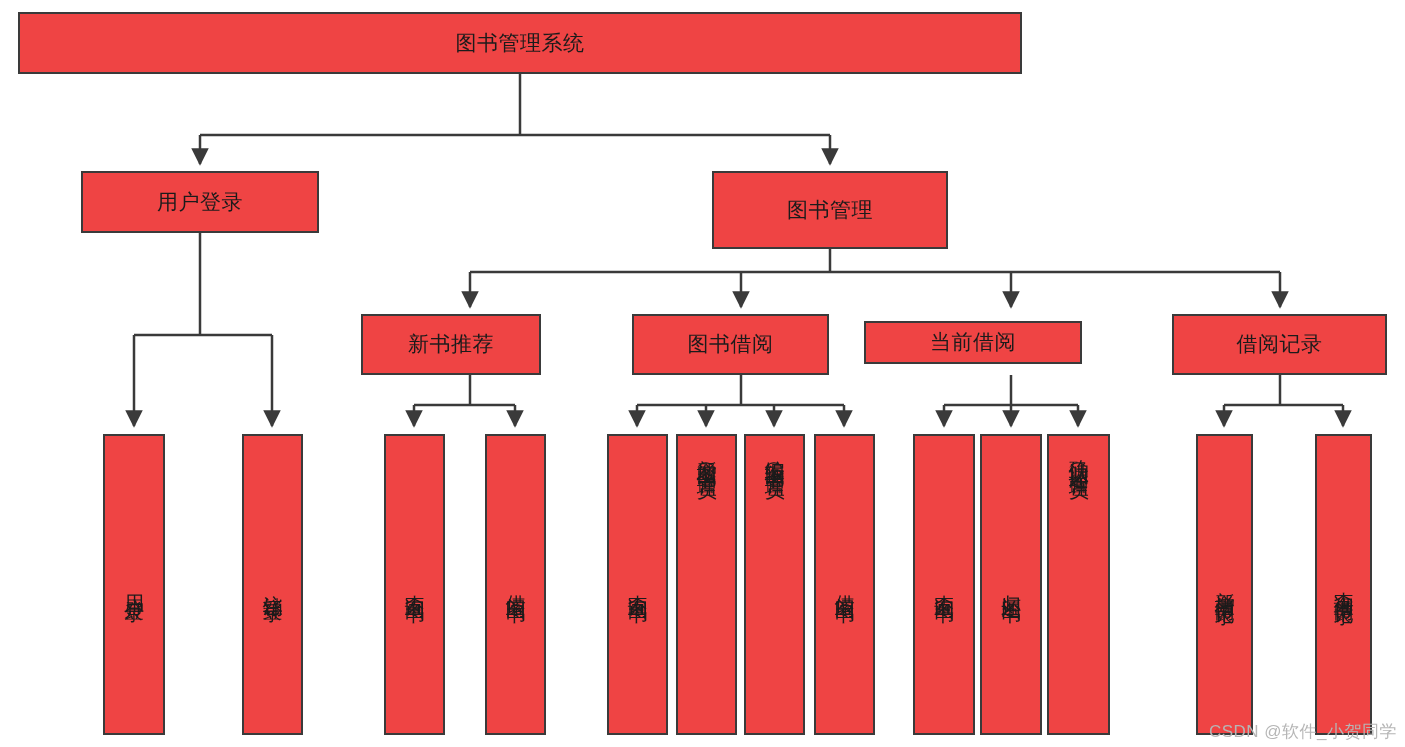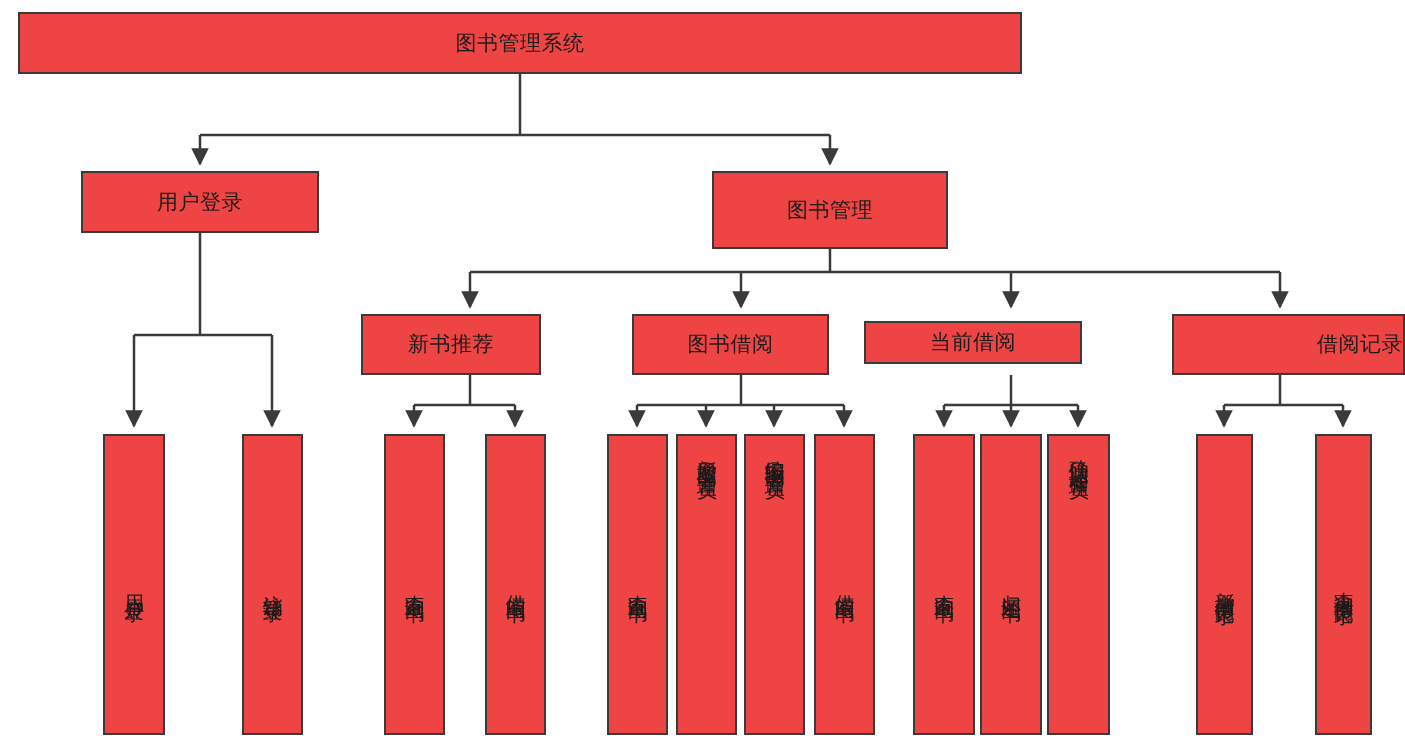--- a/index.html
+++ b/index.html
@@ -142,21 +142,21 @@
 
   <div class="node" style="left:361px; top:314px; width:180px; height:61px;">
     <span class="node-label">新书推荐</span>
   </div>
   <div class="node" style="left:632px; top:314px; width:197px; height:61px;">
     <span class="node-label">图书借阅</span>
   </div>
   <div class="node" style="left:864px; top:314px; width:218px; height:43px;margin-top:7px;">
     <span class="node-label">当前借阅</span>
   </div>
-  <div class="node" style="left:1172px; top:314px; width:233px; height:61px;justify-content:flex-end;">
+  <div class="node" style="left:1172px; top:314px; width:215px; height:61px;">
     <span class="node-label">借阅记录</span>
   </div>
 
   <div class="node vertical mid" style="left:103px; top:434px; width:62px; height:301px;">
     <span class="node-label">用户登录</span>
   </div>
   <div class="node vertical mid" style="left:242px; top:434px; width:61px; height:301px;">
     <span class="node-label">注销登录</span>
   </div>
 
@@ -190,13 +190,14 @@
     <span class="node-label">确认归还（管理员）</span>
   </div>
 
   <div class="node vertical mid" style="left:1196px; top:434px; width:57px; height:301px;">
     <span class="node-label">新增借阅记录</span>
   </div>
   <div class="node vertical mid" style="left:1315px; top:434px; width:57px; height:301px;">
     <span class="node-label">查询借阅记录</span>
   </div>
 
+  <div id="watermark">CSDN @软件_小贺同学</div>
 </div>
 
 </body></html>

